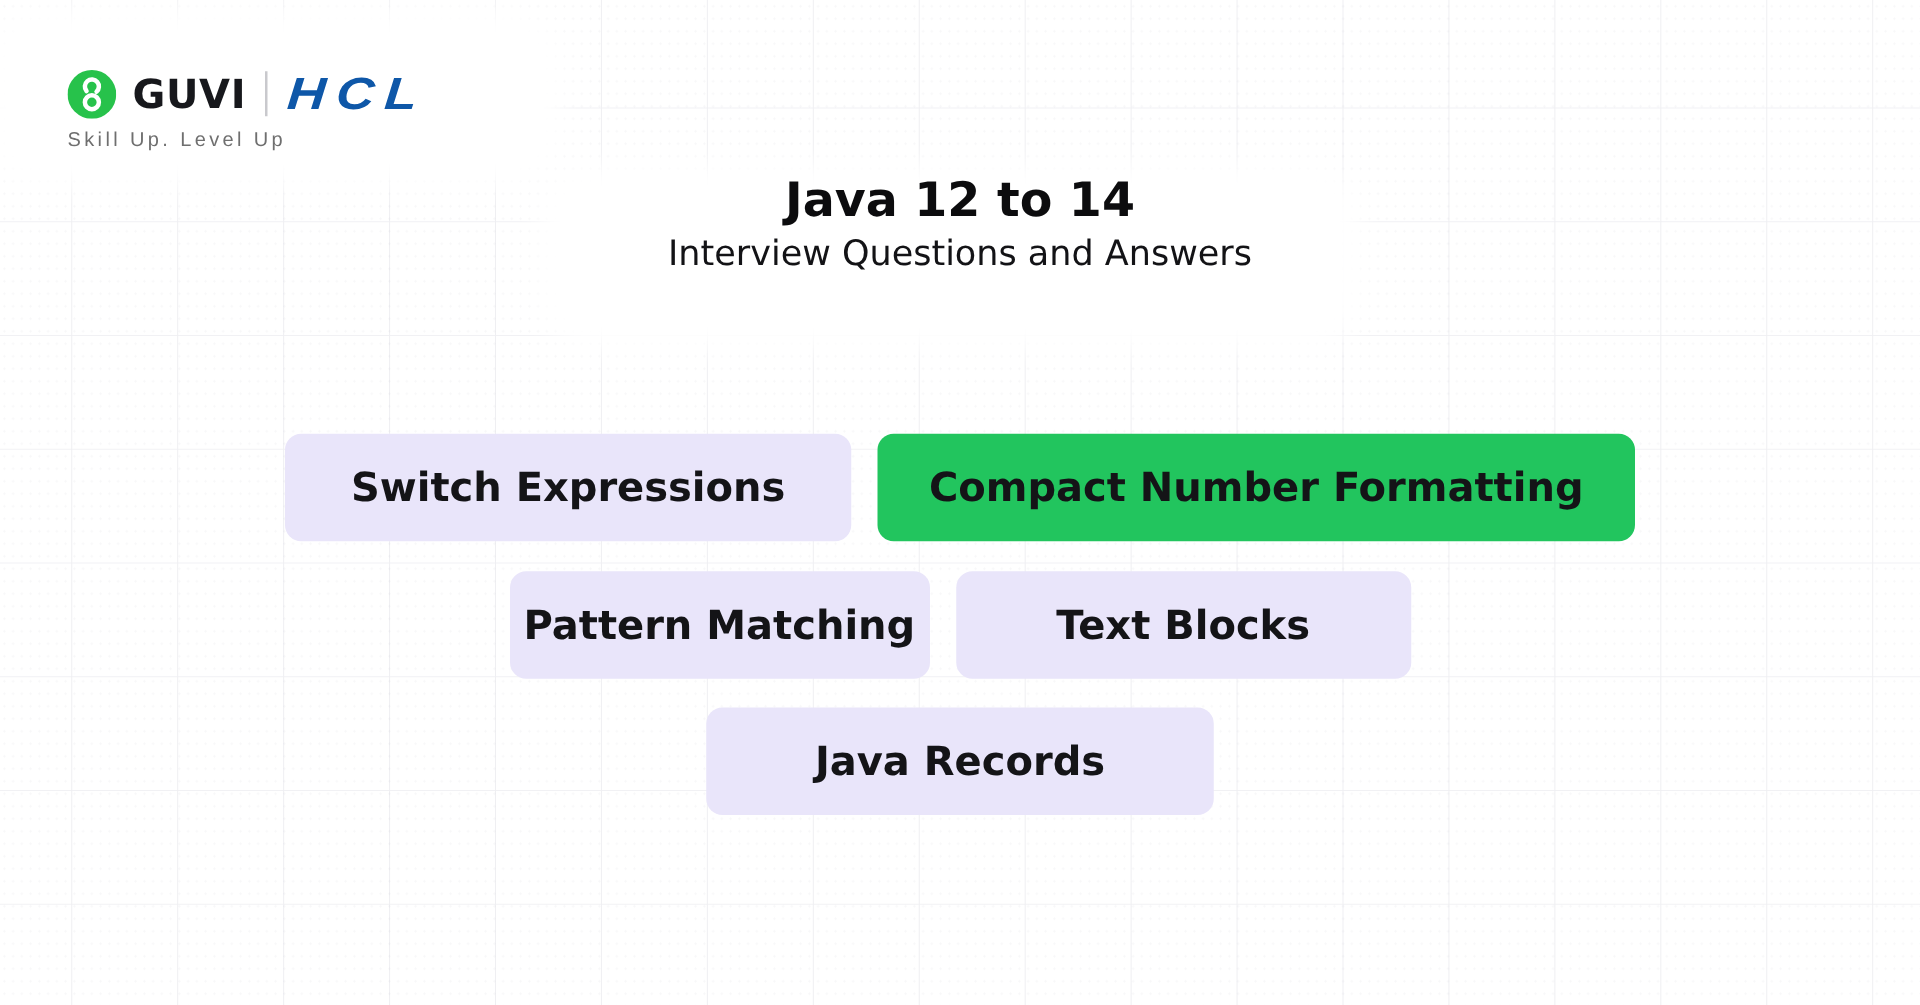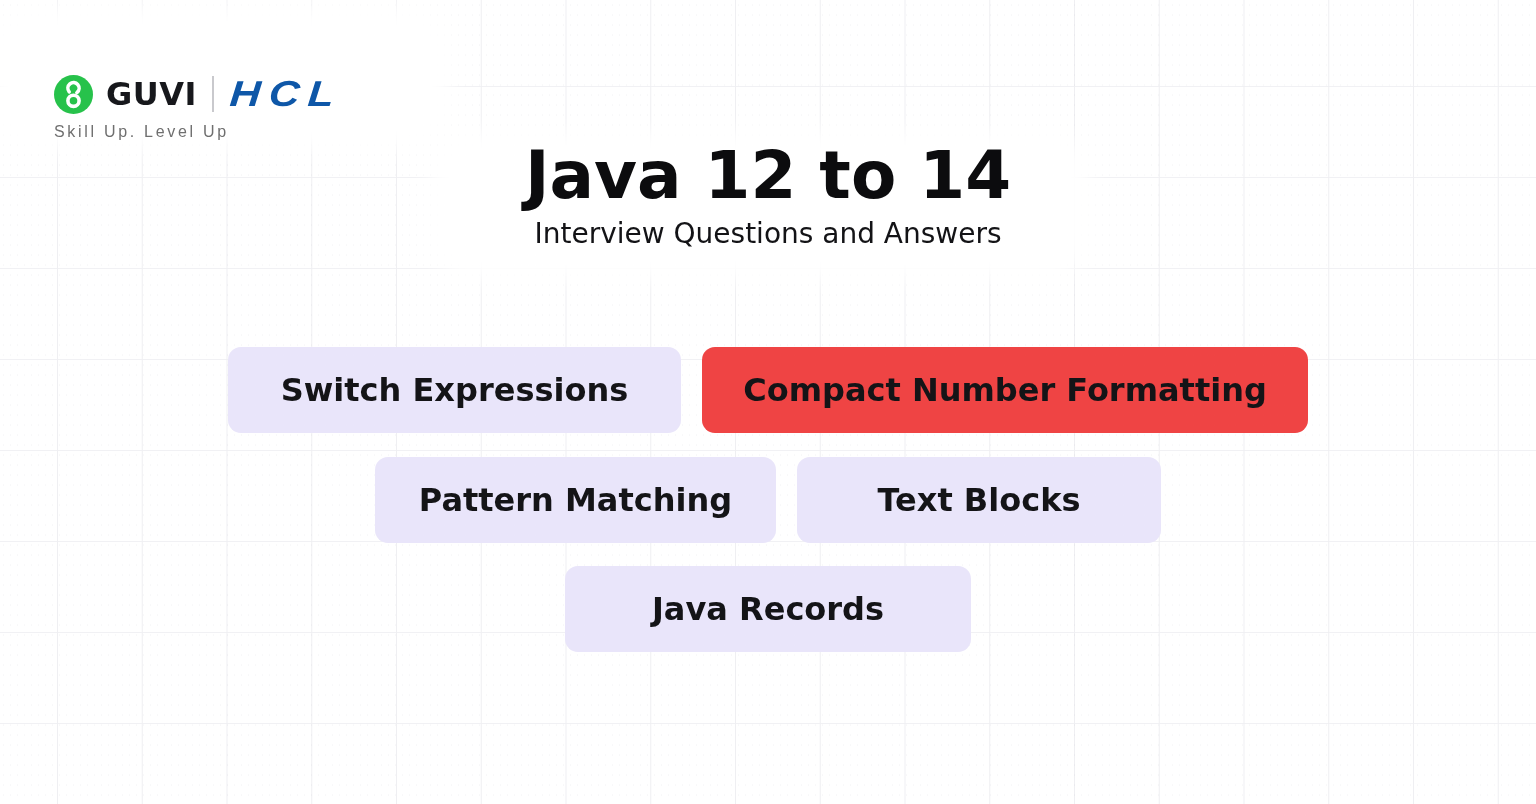--- a/index.html
+++ b/index.html
@@ -20,21 +20,21 @@
   .bg-dots{
     position:absolute;inset:0;
     background-image:radial-gradient(rgba(130,130,150,0.055) 0.8px,transparent 0.9px);
     background-size:7px 10px;
   }
   .white-patch{position:absolute;background:#ffffff;border-radius:24px;box-shadow:0 0 22px 18px #ffffff;}
   .patch-logo{left:10px;top:26px;width:420px;height:104px;}
   .patch-title{left:450px;top:150px;width:620px;height:110px;}
 
   
-  .logo-block{position:absolute;left:54px;top:74px;}
+  .logo-block{position:absolute;left:54px;top:55px;}
   .logo-row{display:flex;align-items:center;height:40px;}
   .logo-badge{
     width:39px;height:39px;border-radius:50%;
     display:flex;align-items:center;justify-content:center;flex:0 0 auto;
   }
   .logo-wordmark{
     margin-left:13px;font-size:32px;font-weight:700;color:#17181c;
     letter-spacing:0.5px;line-height:1;
   }
   .logo-divider{width:2px;height:36px;background:#c9c9cd;margin:0 16px 0 15px;}
@@ -44,40 +44,40 @@
     font-family:"Liberation Sans",sans-serif;display:inline-block;
   }
   .logo-tagline{
     margin-top:9px;font-size:16px;font-weight:500;color:#6f6f6f;
     letter-spacing:2.7px;font-family:"Liberation Sans",sans-serif;
   }
 
   
   .title-wrap{position:absolute;left:0;top:140px;width:100%;text-align:center;}
   .main-title{
-    font-size:66px;font-weight:800;color:#0c0c0e;line-height:1.1;margin:0;
+    font-size:38px;font-weight:800;color:#0c0c0e;line-height:1.1;margin:0;
     letter-spacing:0px;
   }
   .sub-title{
     font-size:28px;font-weight:400;color:#131316;line-height:1.1;margin:6px 0 0 0;
   }
 
   
   .chip-row{position:absolute;left:0;width:100%;display:flex;justify-content:center;gap:21px;}
   .row-1{top:347px;}
   .row-2{top:457px;}
   .row-3{top:566px;}
   .chip{
     height:86px;border-radius:13px;background:#e9e5fa;
     display:flex;align-items:center;justify-content:center;
     font-size:32px;font-weight:600;color:#141417;
   }
   .chip-w1{width:453px;}
   .chip-w2{width:606px;}
-  .chip-w3{width:401px;}
+  .chip-w3{width:336px;}
   .chip-w4{width:364px;}
   .chip-w5{width:406px;}
 </style>
 </head>
 <body>
 
 <div class="bg-grid"></div>
 <div class="bg-dots"></div>
 <div class="white-patch patch-logo"></div>
 <div class="white-patch patch-title"></div>
@@ -98,21 +98,21 @@
   <div class="logo-tagline">Skill Up. Level Up</div>
 </div>
 
 <div class="title-wrap">
   <h1 class="main-title">Java 12 to 14</h1>
   <div class="sub-title">Interview Questions and Answers</div>
 </div>
 
 <div class="chip-row row-1">
   <div class="chip chip-w1" style="background: rgb(233, 229, 250); color: rgb(20, 20, 23);">Switch Expressions</div>
-  <div class="chip chip-w2" style="background: #ef4444; color: rgb(20, 20, 23);">Compact Number Formatting</div>
+  <div class="chip chip-w2" style="background: #22c55e; color: rgb(20, 20, 23);">Compact Number Formatting</div>
 </div>
 <div class="chip-row row-2">
   <div class="chip chip-w3" style="background: rgb(233, 229, 250); color: rgb(20, 20, 23);">Pattern Matching</div>
   <div class="chip chip-w4" style="background: rgb(233, 229, 250); color: rgb(20, 20, 23);">Text Blocks</div>
 </div>
 <div class="chip-row row-3">
   <div class="chip chip-w5" style="background: rgb(233, 229, 250); color: rgb(20, 20, 23);">Java Records</div>
 </div>
 
 </body></html>

